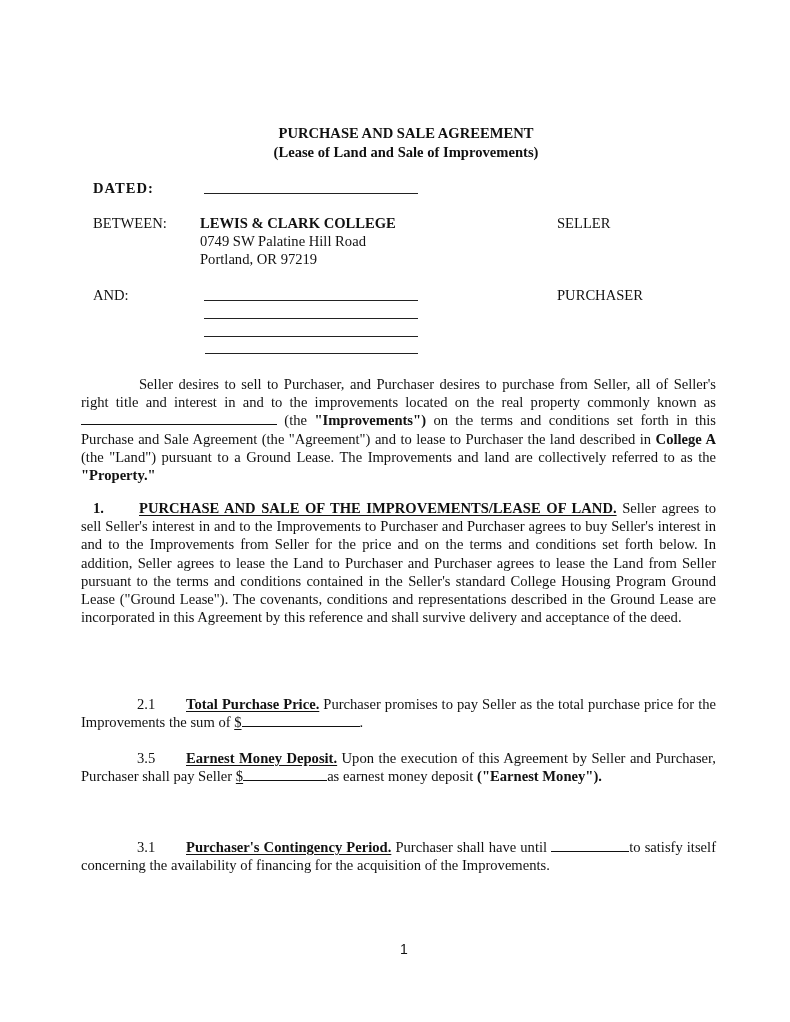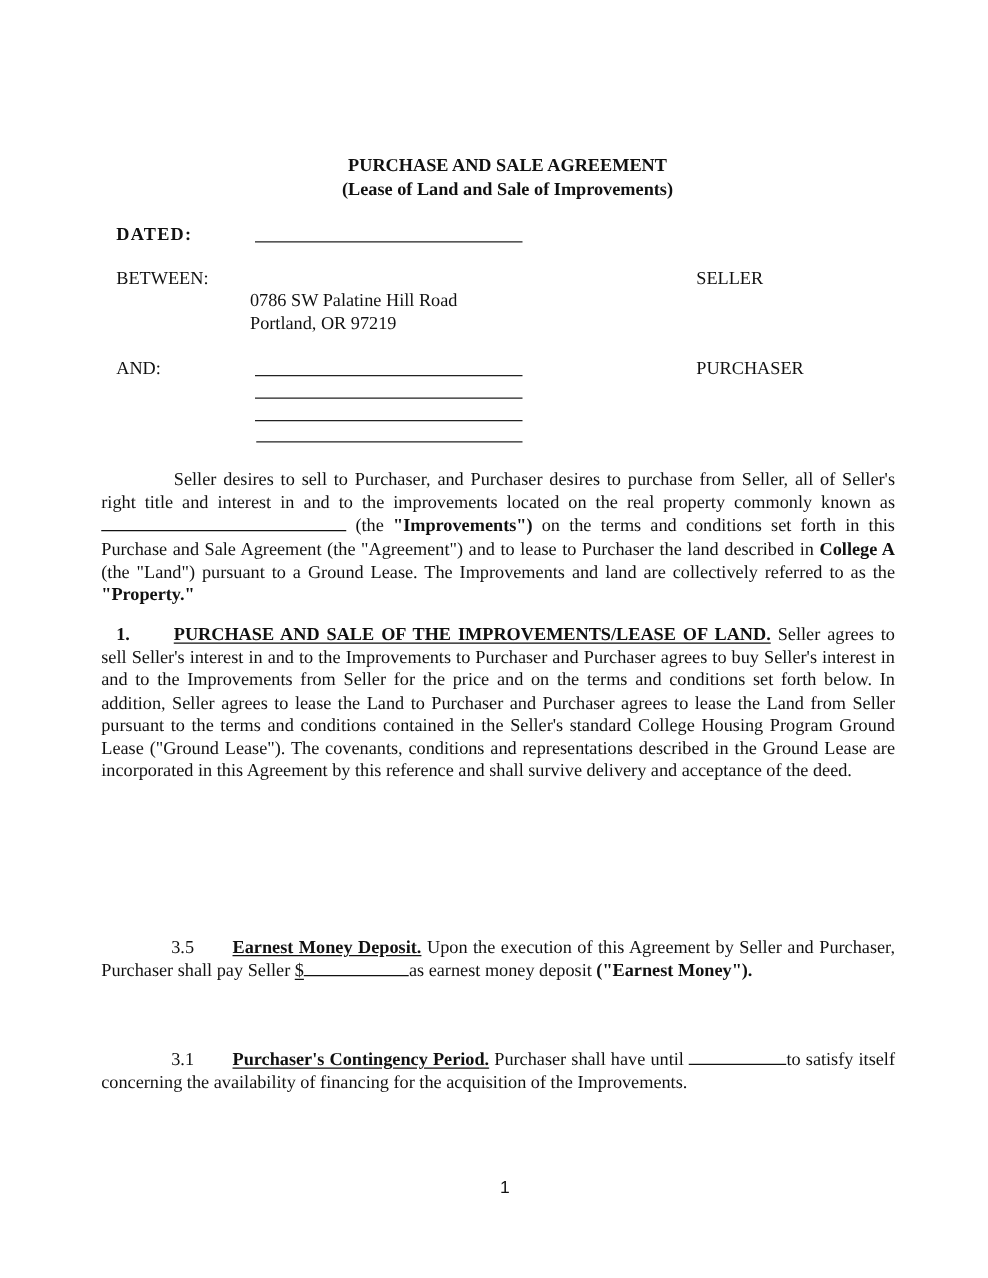--- a/index.html
+++ b/index.html
@@ -74,21 +74,22 @@
 
 <div class="page">
 
   <div class="title" style="top:124px;">PURCHASE AND SALE AGREEMENT</div>
   <div class="title" style="top:143px;">(Lease of Land and Sale of Improvements)</div>
 
   <div class="abs bold" style="left:93px; top:179px; letter-spacing:1px;">DATED:</div>
   <div class="line" style="left:204px; top:193px; width:214px;"></div>
 
   <div class="abs" style="left:93px; top:214px;">BETWEEN:</div>
-  <div class="abs" style="left:200px; top:232px;">0786 SW Palatine Hill Road</div>
+  <div class="abs bold" style="left:200px; top:214px;">LEWIS &amp; CLARK COLLEGE</div>
+  <div class="abs" style="left:200px; top:232px;">0749 SW Palatine Hill Road</div>
   <div class="abs" style="left:200px; top:250px;">Portland, OR 97219</div>
   <div class="abs" style="left:557px; top:214px;">SELLER</div>
 
   <div class="abs" style="left:93px; top:286px;">AND:</div>
   <div class="line" style="left:204px; top:300px; width:214px;"></div>
   <div class="line" style="left:204px; top:318px; width:214px;"></div>
   <div class="line" style="left:204px; top:336px; width:214px;"></div>
   <div class="line" style="left:205px; top:353px; width:213px;"></div>
   <div class="abs" style="left:557px; top:286px;">PURCHASER</div>
 
@@ -102,20 +103,25 @@
     <span>(the "Land") pursuant to a Ground Lease. The Improvements and land are collectively referred to as the</span>
     <b>"Property."</b>
   </div>
 
   <div class="para" style="top:499px;">
     <b style="display:inline-block; width:58px; padding-left:12px; box-sizing:border-box;">1.</b><b class="u">PURCHASE AND SALE OF THE IMPROVEMENTS/LEASE OF LAND.</b>
     <span>Seller agrees to sell Seller's interest in and to the Improvements to Purchaser and Purchaser agrees to buy Seller's interest in and to the Improvements from Seller for the price and on the terms and conditions set forth below. In addition, Seller agrees to lease the Land to Purchaser and Purchaser agrees to lease the Land from Seller pursuant to the terms and conditions contained in the Seller's standard College Housing Program Ground Lease ("Ground Lease"). The covenants, conditions and representations described in the Ground Lease are incorporated in this Agreement by this reference and shall survive delivery and acceptance of the deed.</span>
   </div>
 
 
+  <div class="para" style="top:695px;">
+    <span style="display:inline-block; width:105px; padding-left:56px; box-sizing:border-box;">2.1</span><b class="u">Total Purchase Price.</b>
+    <span>Purchaser promises to pay Seller as the total purchase price for the Improvements the sum of</span>
+    <span class="u">$</span><span class="blank" style="width:118px;"></span><span>.</span>
+  </div>
 
   <div class="para" style="top:749px;">
     <span style="display:inline-block; width:105px; padding-left:56px; box-sizing:border-box;">3.5</span><b class="u">Earnest Money Deposit.</b>
     <span>Upon the execution of this Agreement by Seller and Purchaser, Purchaser shall pay Seller</span>
     <span class="u">$</span><span class="blank" style="width:84px;"></span><span>as earnest money deposit</span>
     <b>("Earnest Money").</b>
   </div>
 
 
   <div class="para" style="top:838px;">

